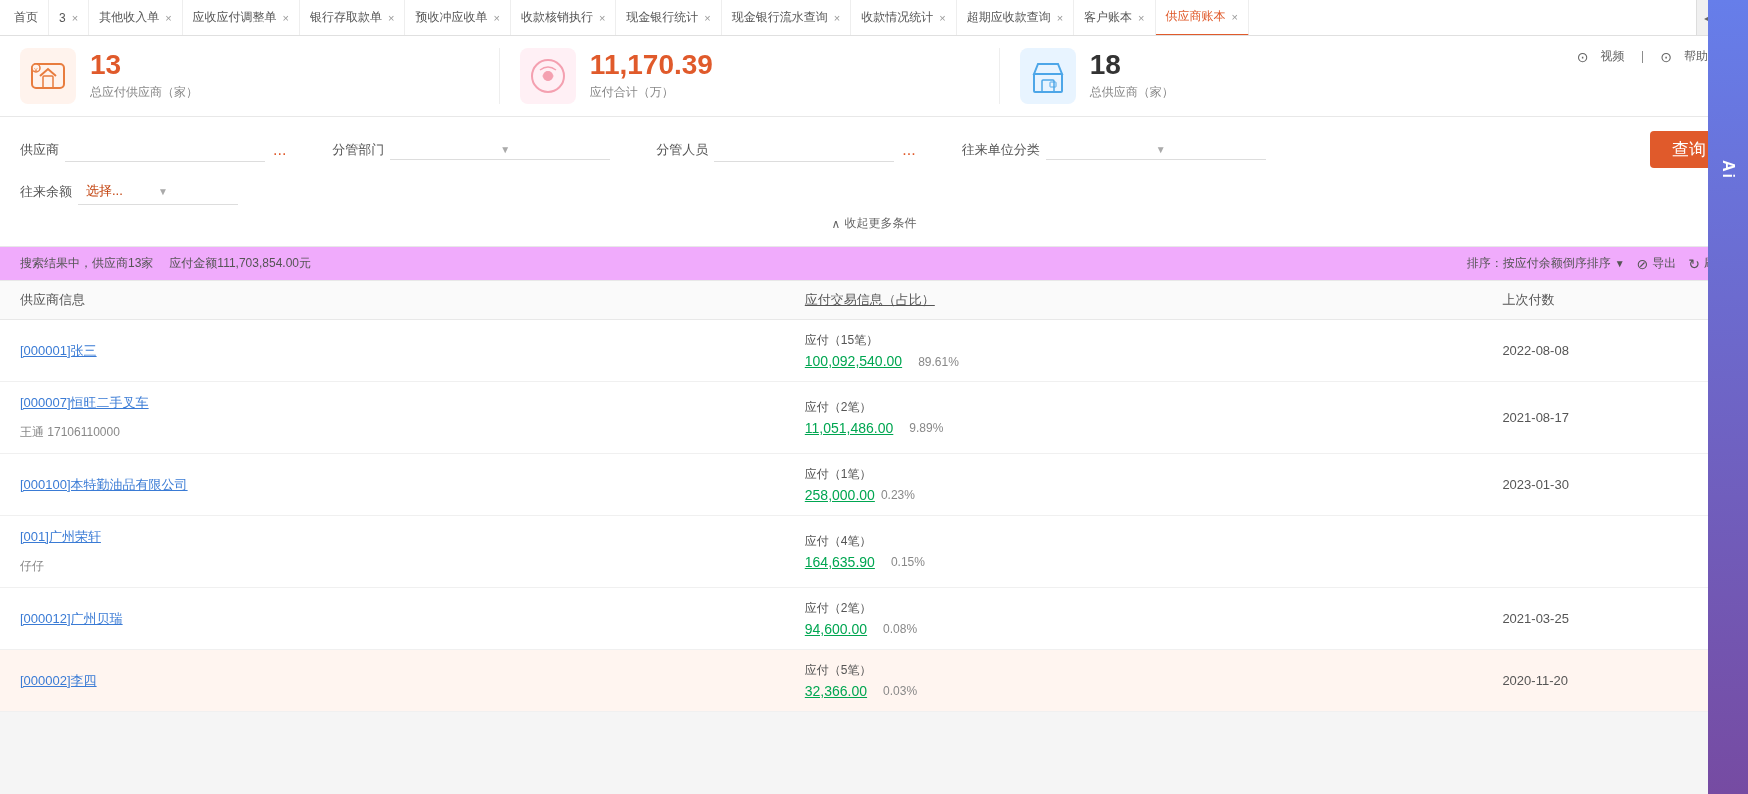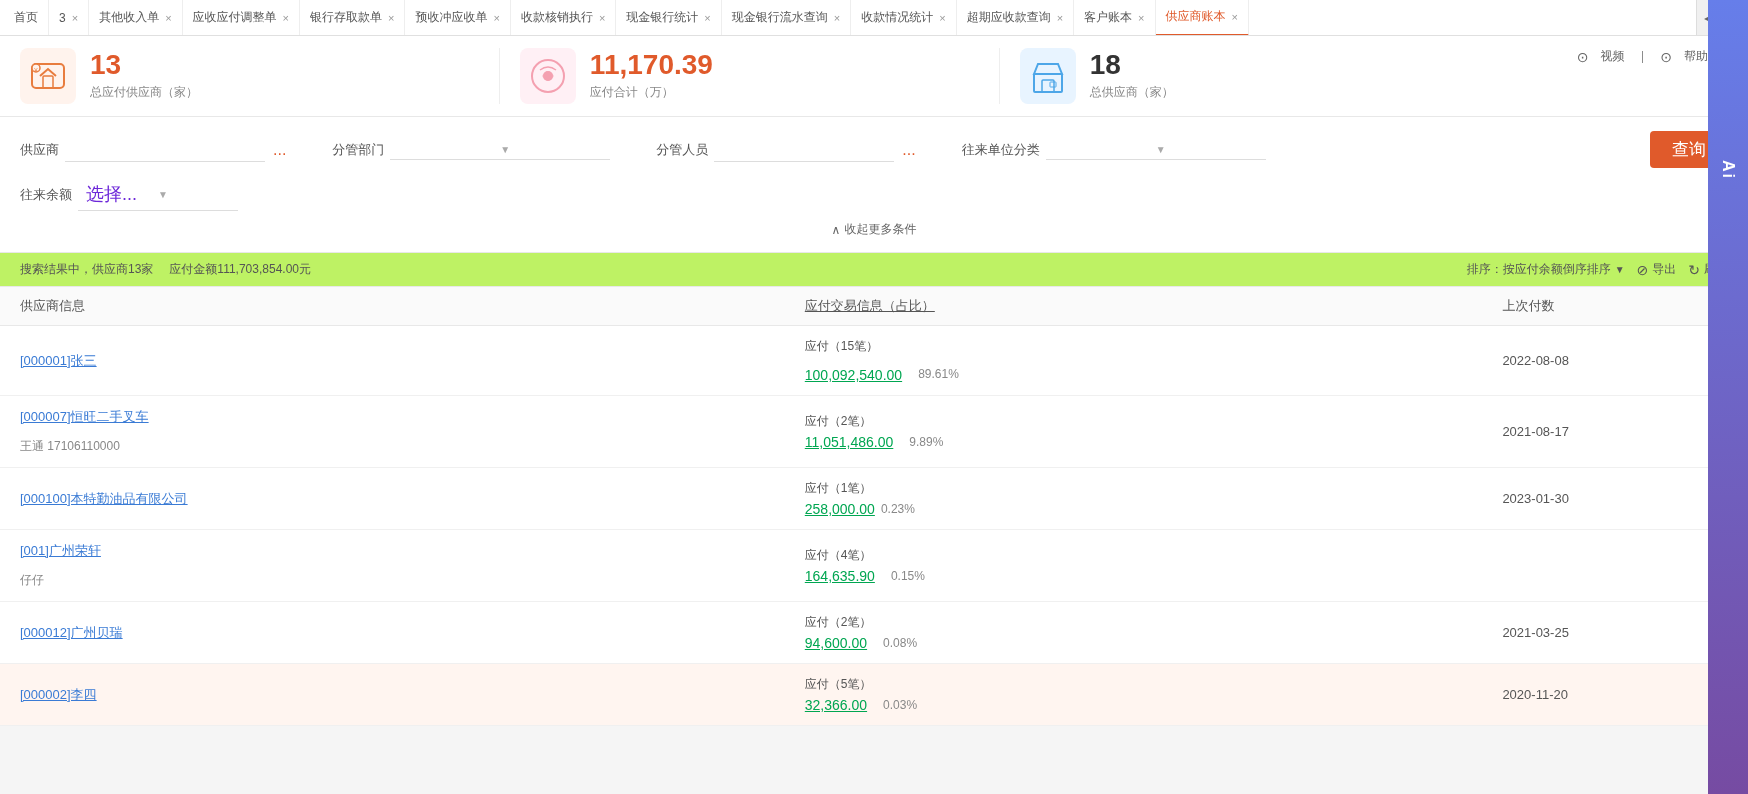--- a/index.html
+++ b/index.html
@@ -105,21 +105,21 @@
     }
     .filter-select {
       display: flex;
       align-items: center;
       border-bottom: 1px solid #ddd;
       padding: 4px 8px;
       min-width: 160px;
       cursor: pointer;
       background: transparent;
     }
-    .filter-select span { flex: 1; color: #6d28d9; font-size: 18px; }
+    .filter-select span { flex: 1; color: #c2410c; font-size: 13px; }
     .filter-select .chevron { font-size: 10px; color: #aaa; }
     .filter-dots { color: #e05a2b; font-size: 16px; cursor: pointer; margin-left: 2px; }
     .btn-query {
       background: #e05a2b;
       color: #fff;
       border: none;
       border-radius: 4px;
       padding: 7px 22px;
       font-size: 17px;
       cursor: pointer;
@@ -136,21 +136,21 @@
       cursor: pointer;
       background: none;
       border: none;
       display: inline-flex;
       align-items: center;
       gap: 4px;
     }
 
     
     .result-bar {
-      background: #bef264;
+      background: #f0abfc;
       padding: 8px 20px;
       display: flex;
       align-items: center;
       justify-content: space-between;
       font-size: 12px;
       color: #555;
       border-bottom: 1px solid #e8e8e8;
       gap: 18px;
     }
     .result-bar .result-info { display: flex; gap: 16px; }
@@ -429,21 +429,21 @@
         <th style="width:45%;">供应商信息</th>
         <th style="width:40%;text-decoration:underline;">应付交易信息（占比）</th>
         <th style="width:15%;">上次付数</th>
       </tr>
     </thead>
     <tbody id="table-body">
     <tr>
           <td><a href="#" class="supplier-link">[000001]张三</a></td>
           <td>
             <div><span class="tx-label">应付</span><span class="tx-count">（15笔）</span></div>
-            <div style="display: flex; align-items: flex-start; gap: 16px; margin-top: 12px;">
+            <div style="display: flex; align-items: flex-end; gap: 16px; margin-top: 4px;">
               <a href="#" class="amount-green">100,092,540.00</a>
               <span class="pct">89.61%</span>
             </div>
           </td>
           <td class="last-pay">2022-08-08</td>
         </tr>
         <tr>
           <td><a href="#" class="supplier-link">[000007]恒旺二手叉车</a><div class="supplier-sub">王通  17106110000</div></td>
           <td>
             <div><span class="tx-label">应付</span><span class="tx-count">（2笔）</span></div>

